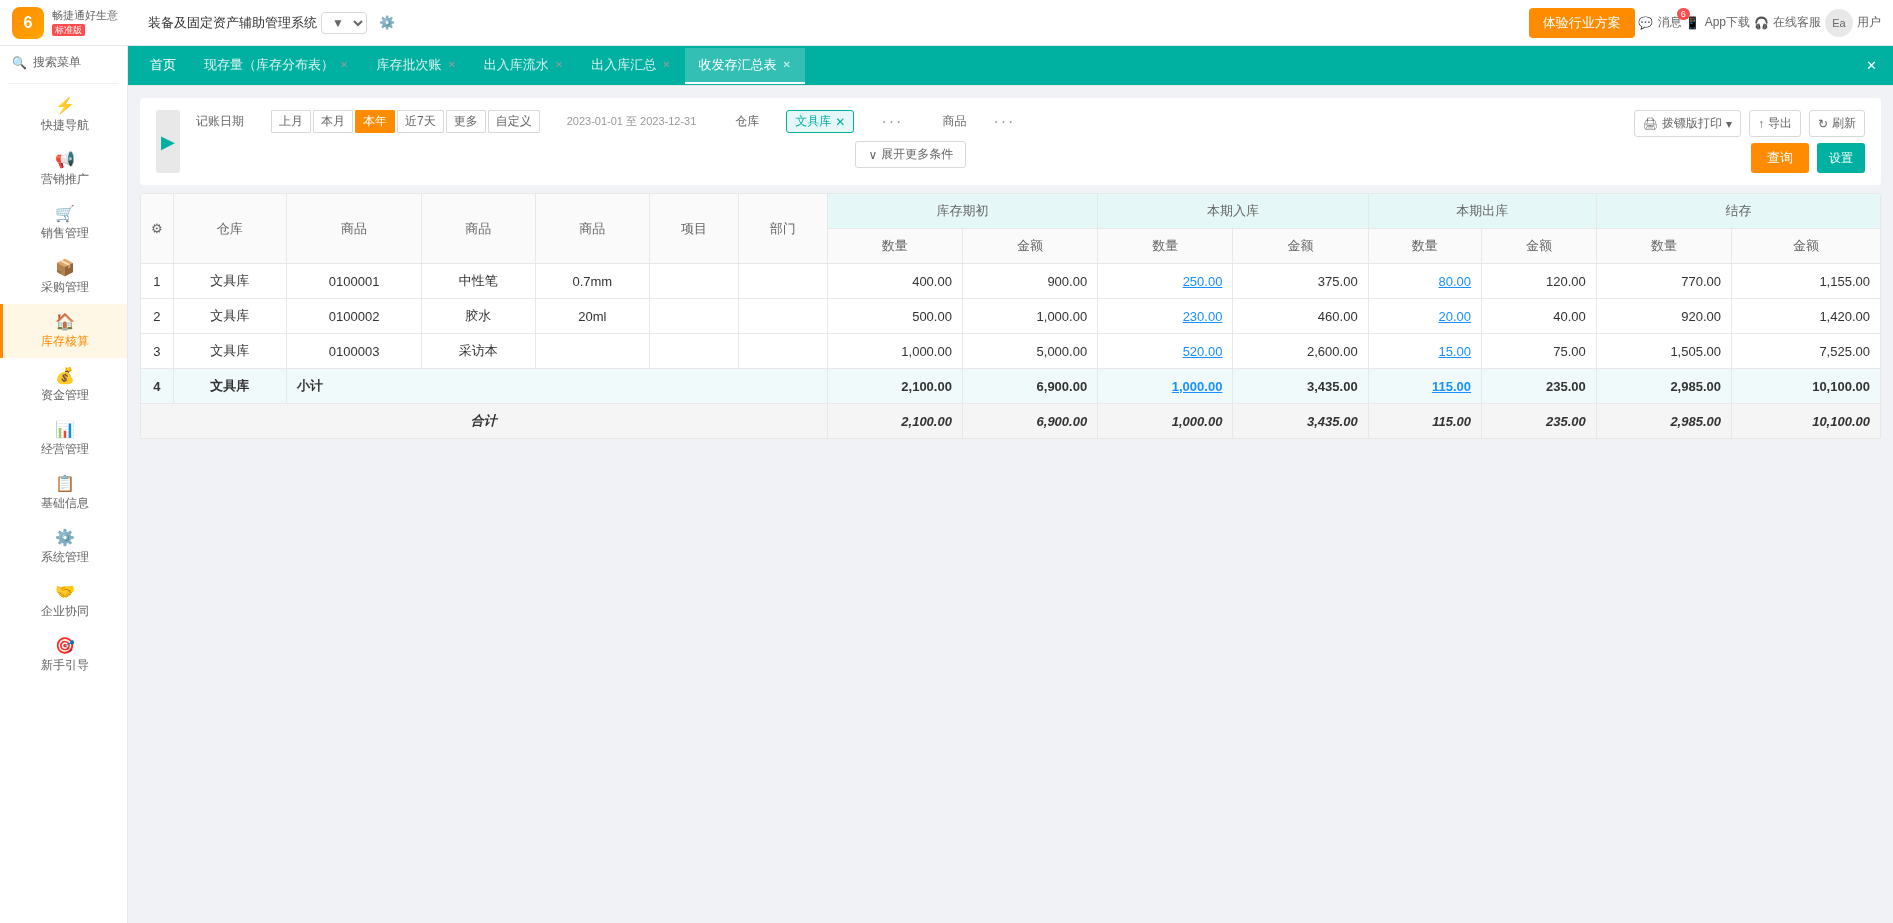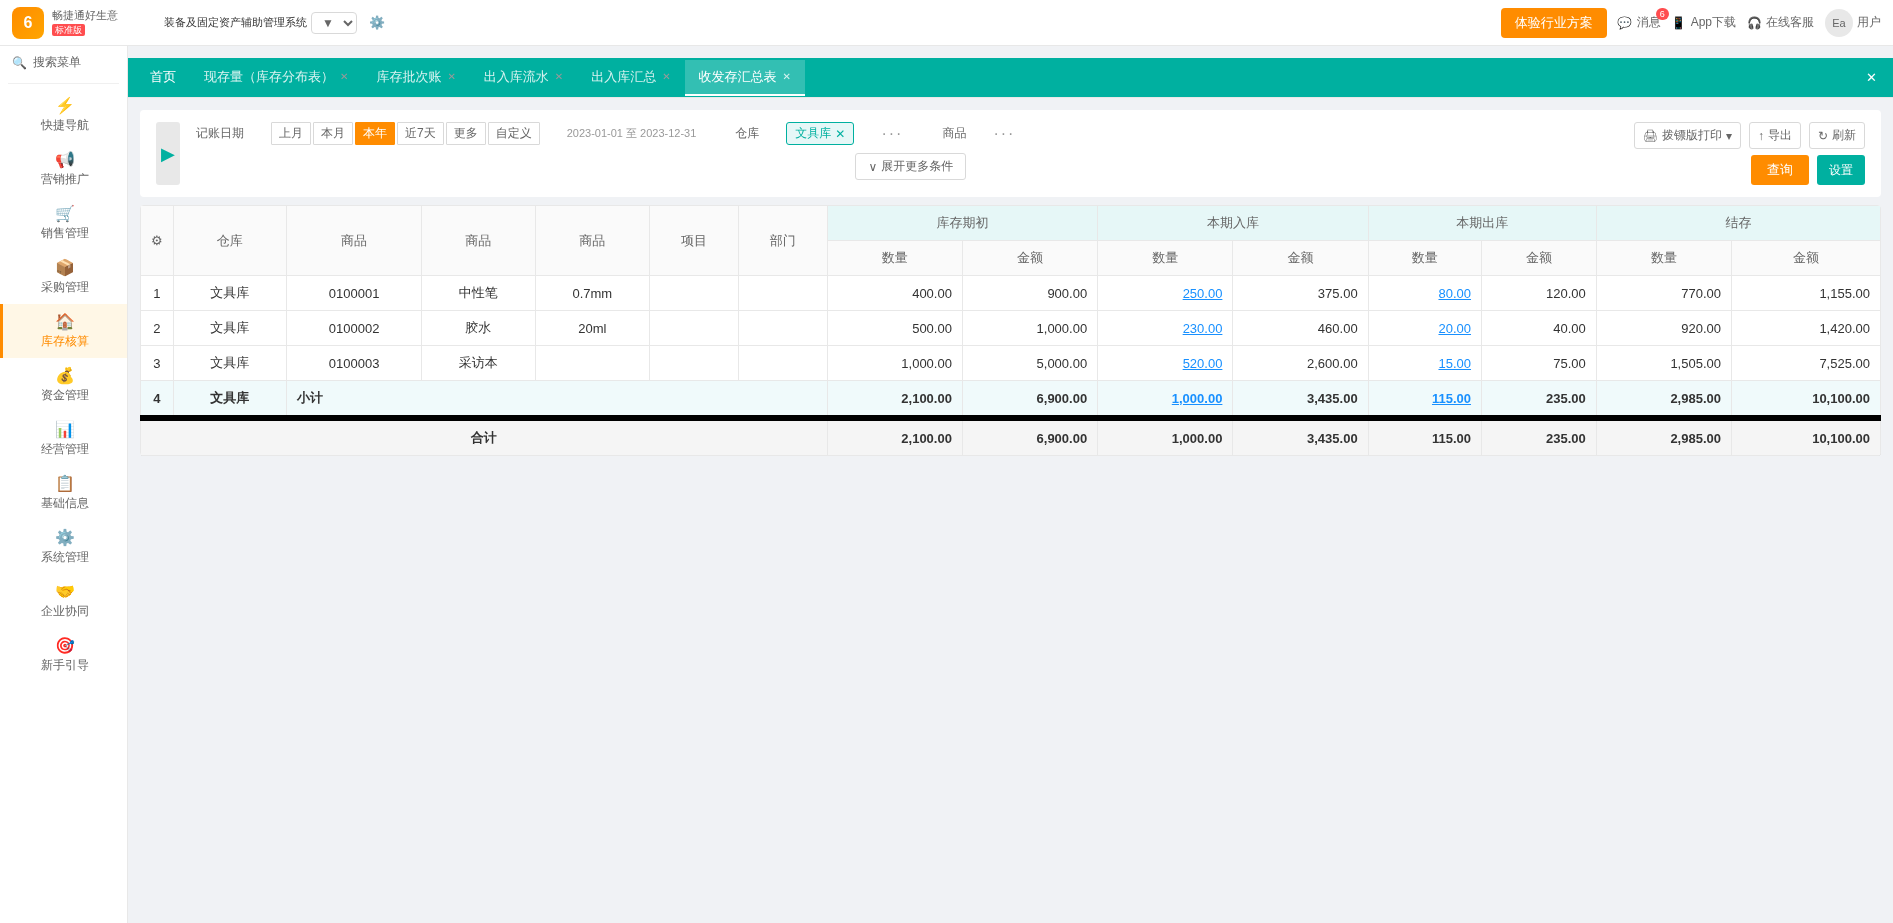--- a/index.html
+++ b/index.html
@@ -3,31 +3,31 @@
   <meta charset="utf-8">
   <style>
     * { box-sizing: border-box; margin: 0; padding: 0; }
     body { font-family: 'Microsoft YaHei', Arial, sans-serif; font-size: 13px; background: #f0f2f5; color: #333; }
 
     
     .app-wrapper { display: flex; flex-direction: column; height: 923px; width: 1893px; overflow: hidden; }
     .top-bar { display: flex; align-items: center; background: #fff; height: 46px; border-bottom: 1px solid #e8e8e8; padding: 0 12px; flex-shrink: 0; }
     .main-area { display: flex; flex: 1; overflow: hidden; }
     .sidebar { width: 128px; background: #fff; border-right: 1px solid #e8e8e8; display: flex; flex-direction: column; flex-shrink: 0; }
-    .content-area { flex: 1; display: flex; flex-direction: column; overflow: hidden; background: #f0f2f5; margin-top: 12px; }
+    .content-area { flex: 1; display: flex; flex-direction: column; overflow: hidden; background: #f0f2f5; }
     .tab-bar { display: flex; align-items: center; background: #fff; border-bottom: 1px solid #e8e8e8; height: 40px; padding: 0 8px; flex-shrink: 0; }
     .page-content { flex: 1; overflow: auto; padding: 12px; }
 
     
     .logo-area { display: flex; align-items: center; gap: 8px; width: 128px; flex-shrink: 0; }
     .logo-icon { width: 32px; height: 32px; background: linear-gradient(135deg, #ff8c00, #ffa500); border-radius: 8px; display: flex; align-items: center; justify-content: center; color: white; font-weight: bold; font-size: 16px; }
     .logo-text { font-size: 11px; color: #666; line-height: 1.3; }
     .logo-badge { background: #ff4d4f; color: white; font-size: 9px; padding: 1px 3px; border-radius: 2px; }
     .top-bar-select { margin-left: 4px; border: 1px solid #d9d9d9; border-radius: 4px; padding: 2px 6px; font-size: 12px; color: #666; background: #fff; }
-    .top-bar-actions { margin-left: auto; display: flex; align-items: center; gap: 11px; }
+    .top-bar-actions { margin-left: auto; display: flex; align-items: center; gap: 4px; }
     .try-btn { background: #ff8c00; color: white; border: none; border-radius: 4px; padding: 6px 14px; cursor: pointer; font-size: 13px; }
     .top-action-item { display: flex; align-items: center; gap: 4px; cursor: pointer; color: #666; font-size: 12px; position: relative; }
     .badge-dot { background: #ff4d4f; color: white; font-size: 9px; border-radius: 8px; padding: 1px 4px; position: absolute; top: -6px; right: -8px; }
     .user-avatar { width: 28px; height: 28px; background: #e8e8e8; border-radius: 50%; display: flex; align-items: center; justify-content: center; font-size: 11px; color: #666; }
     .sidebar-icon { font-size: 16px; }
     .sidebar-divider { height: 1px; background: #f0f0f0; margin: 4px 8px; }
     .search-item { display: flex; align-items: center; padding: 8px 12px; gap: 6px; cursor: pointer; color: #666; font-size: 12px; }
     .nav-item { display: flex; flex-direction: column; align-items: center; padding: 8px 4px; cursor: pointer; color: #666; font-size: 12px; gap: 2px; border-left: 3px solid transparent; }
     .nav-item.active { background: #fff7e6; color: #ff8c00; border-left-color: #ff8c00; }
 
@@ -62,21 +62,21 @@
     .link-text { color: #1890ff; text-decoration: underline; cursor: pointer; }
     .settings-col { width: 30px; }
     .num-right { text-align: right; }
 
     
     .group-header { text-align: center; background: #fafafa; }
     .teal-header { background: #e6f7f7; }
     .table-settings-icon { cursor: pointer; color: #666; }
 
     
-    .table-footer { background: #a3a3a3; border-top: 6px solid #000000; }
+    .table-footer { background: #a3a3a3; border-top: 1px solid #000000; font-style: italic; }
 
     
     .page-content::-webkit-scrollbar { width: 6px; height: 6px; }
     .page-content::-webkit-scrollbar-thumb { background: #ccc; border-radius: 3px; }
     .dots-btn { color: #999; cursor: pointer; font-size: 16px; letter-spacing: 2px; }
   </style>
 </head>
 <body>
 
 <div class="app-wrapper">
@@ -84,21 +84,21 @@
   <div class="top-bar">
     <div class="logo-area">
       <div class="logo-icon">
         <span>6</span>
       </div>
       <div class="logo-text">
         <div>畅捷通好生意</div>
         <span class="logo-badge">标准版</span>
       </div>
     </div>
-    <span style="color:#333;font-size:11px;margin-left:24px;">装备及固定资产辅助管理系统</span>
+    <span style="color:#333;font-size:13px;margin-left:8px;">装备及固定资产辅助管理系统</span>
     <select class="top-bar-select">
       <option>▼</option>
     </select>
     <span style="margin-left:12px; cursor:pointer;">⚙️</span>
     <div class="top-bar-actions">
       <button class="try-btn">体验行业方案</button>
       <div class="top-action-item">
         <span>💬</span>
         <span>消息</span>
         <span class="badge-dot">6</span>

